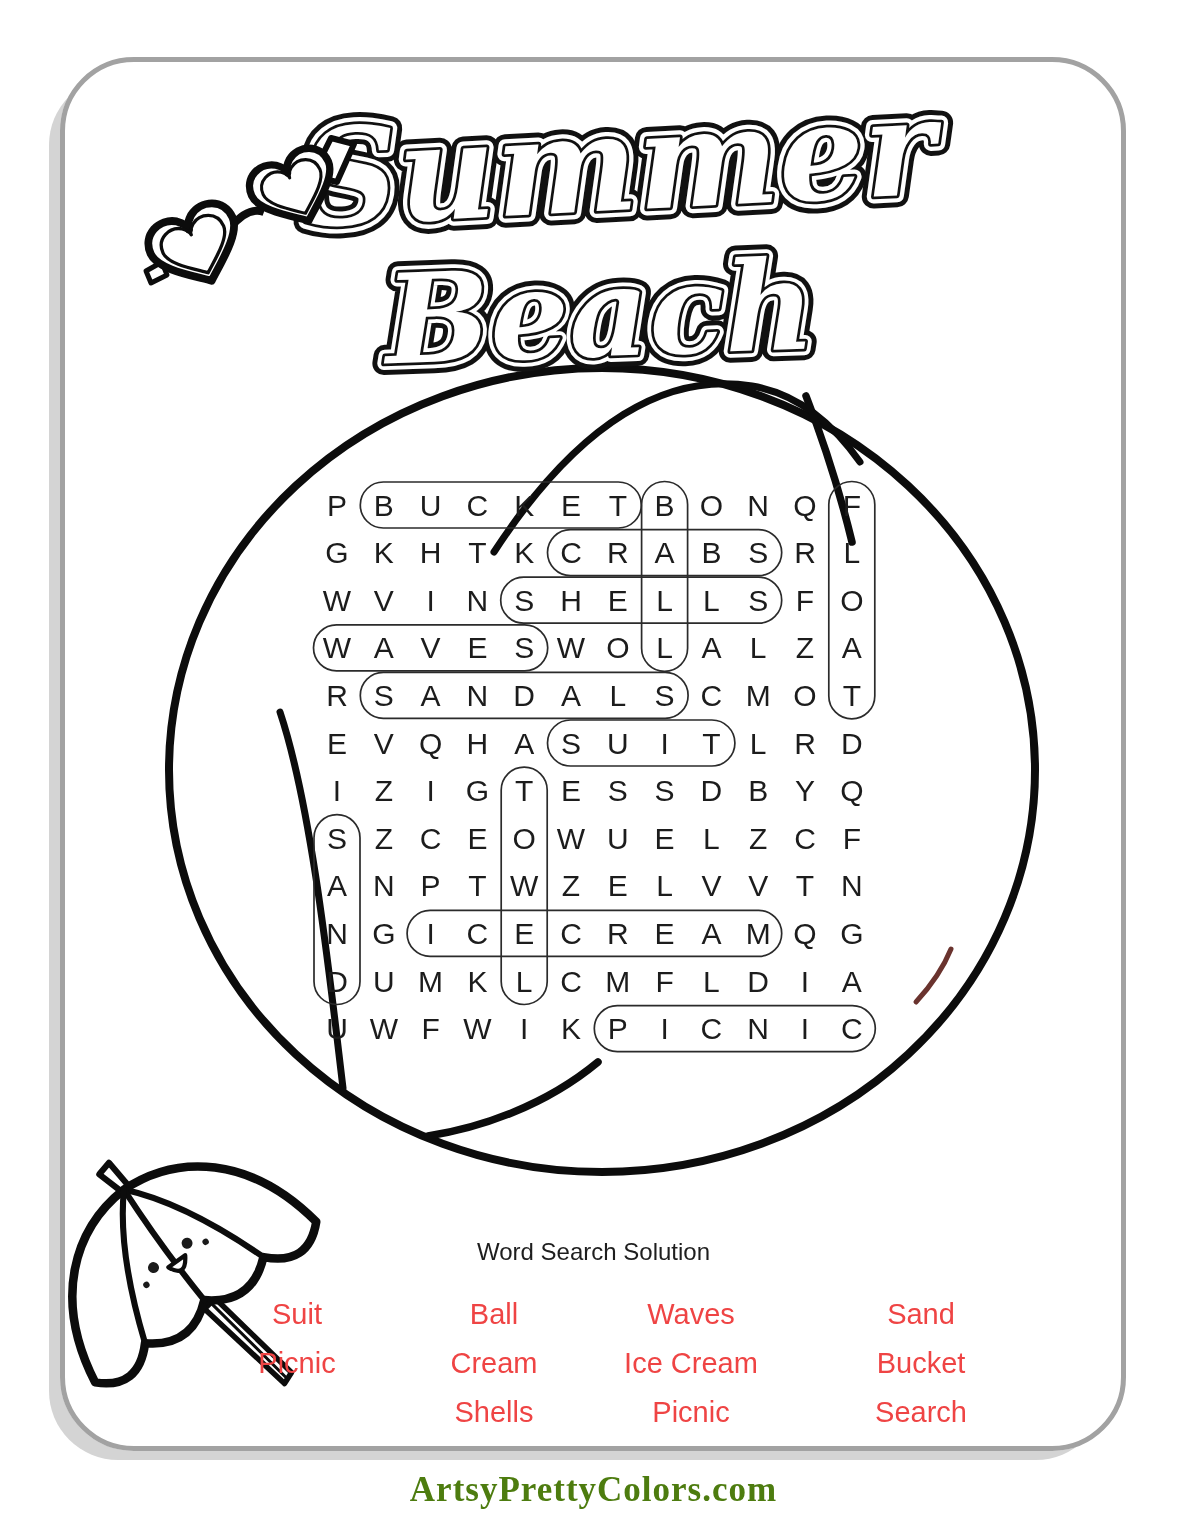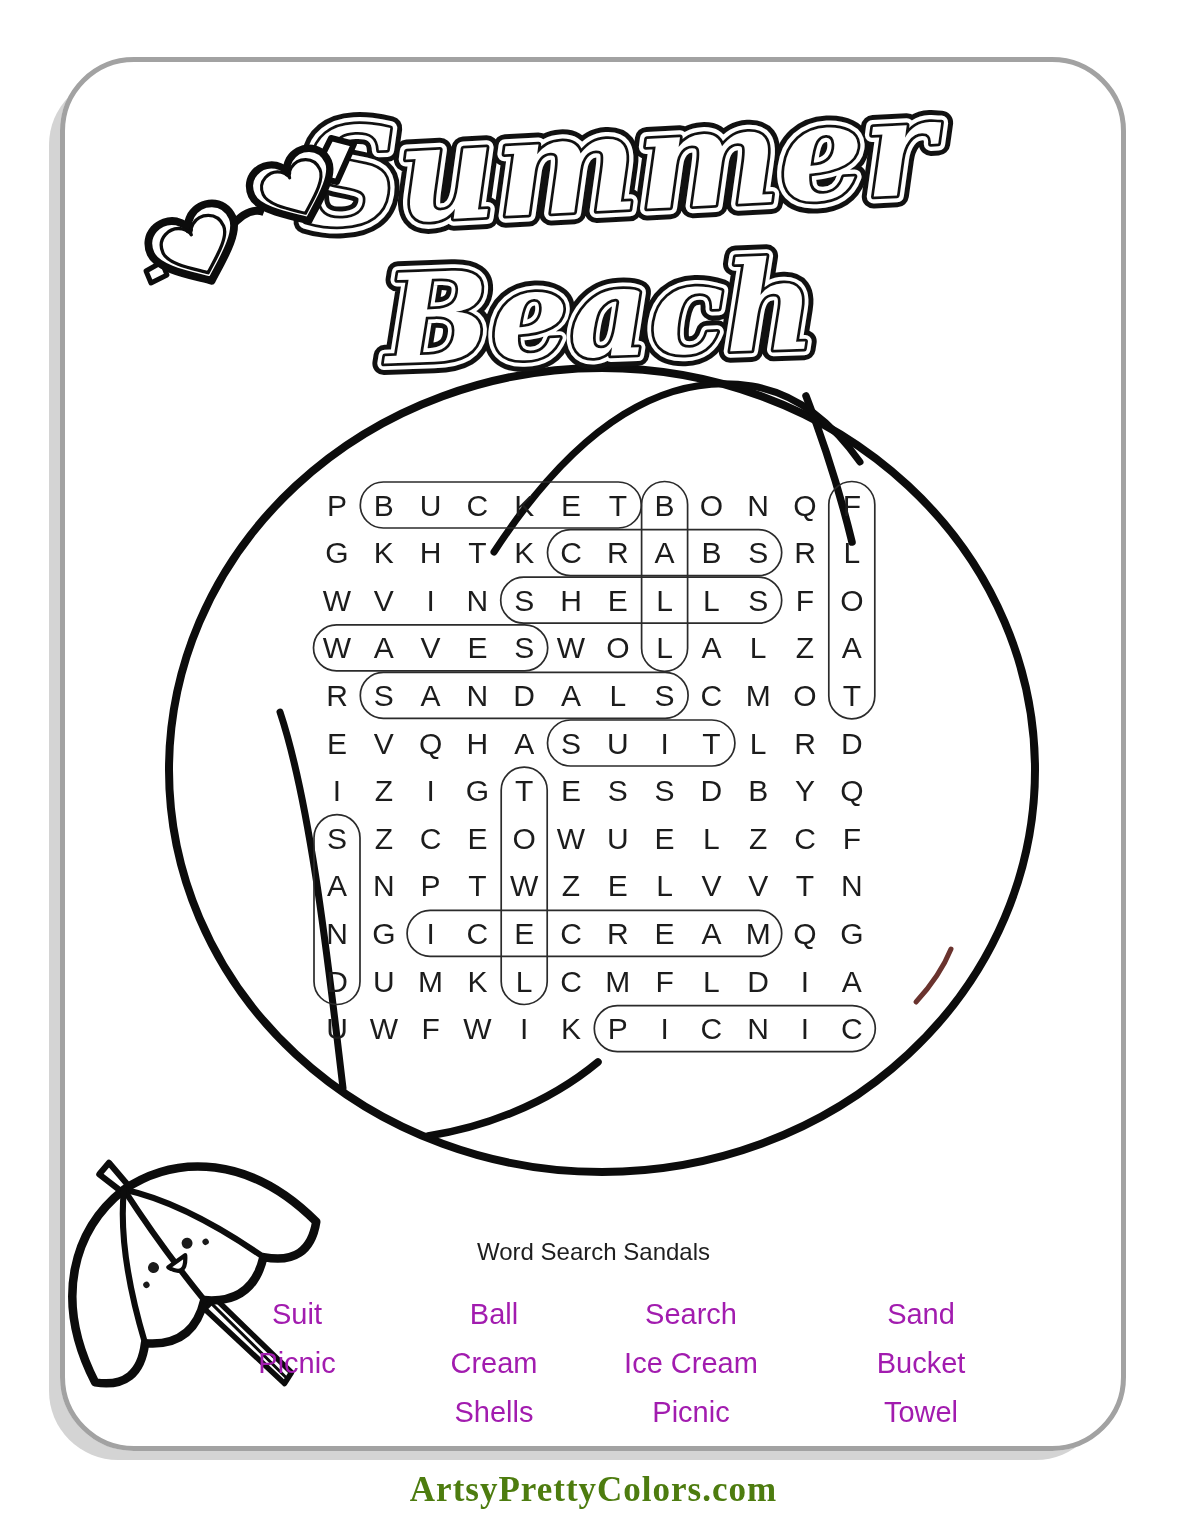--- a/index.html
+++ b/index.html
@@ -6,21 +6,21 @@
   body{width:1187px;height:1536px;overflow:hidden;}
   .page{position:relative;width:1187px;height:1536px;background:#fff;
         font-family:"Liberation Sans",sans-serif;}
   .frame{position:absolute;left:60px;top:57px;width:1066px;height:1394px;
          box-sizing:border-box;border:5px solid #a2a2a2;border-radius:74px;
          box-shadow:-16px 14px 0 -5px #d4d4d4;background:transparent;}
   .art{position:absolute;left:0;top:0;width:1187px;height:1536px;}
   .solution-head{position:absolute;left:0;right:0;top:1238px;text-align:center;
          font-size:24px;color:#1e1e1e;}
   .word-col{position:absolute;width:210px;text-align:center;top:1290px;
-         font-size:29px;color:#a21caf;}
+         font-size:29px;color:#ef4444;}
   .word-col div{line-height:49px;height:49px;}
   .col-1{left:192px;} .col-2{left:389px;} .col-3{left:586px;} .col-4{left:816px;}
   .footer{position:absolute;left:0;right:0;top:1470px;text-align:center;
          font-family:"Liberation Serif",serif;font-weight:bold;font-size:35px;
          color:#4d7c0f;letter-spacing:1px;}
   .grid-letter-style{font-family:"Liberation Sans",sans-serif;font-size:30px;fill:#1c1c1c;}
   .title-text{font-family:"DejaVu Serif",serif;font-style:italic;font-weight:bold;}
 </style>
 </head>
 <body>
@@ -251,36 +251,36 @@
       <g>
         <circle cx="-18" cy="-54" r="4.5" fill="#1b1b1b" stroke="none"></circle>
         <circle cx="16" cy="-54" r="4.5" fill="#1b1b1b" stroke="none"></circle>
         <circle cx="-31" cy="-46" r="2.6" fill="#1b1b1b" stroke="none"></circle>
         <circle cx="29" cy="-46" r="2.6" fill="#1b1b1b" stroke="none"></circle>
         <path d="M -8,-47 Q -1,-31 9,-47 Z" stroke-width="3.5" fill="#ffffff"></path>
       </g>
     </g>
   </svg>
 
-  <div class="solution-head">Word Search Sandals</div>
+  <div class="solution-head">Word Search Solution</div>
 
   <div class="word-col col-1">
     <div>Suit</div>
     <div>Picnic</div>
   </div>
   <div class="word-col col-2">
     <div>Ball</div>
     <div>Cream</div>
     <div>Shells</div>
   </div>
   <div class="word-col col-3">
-    <div>Search</div>
+    <div>Waves</div>
     <div>Ice Cream</div>
     <div>Picnic</div>
   </div>
   <div class="word-col col-4">
     <div>Sand</div>
     <div>Bucket</div>
-    <div>Towel</div>
+    <div>Search</div>
   </div>
 
   <div class="footer">ArtsyPrettyColors.com</div>
 </div>
 
 </body></html>

